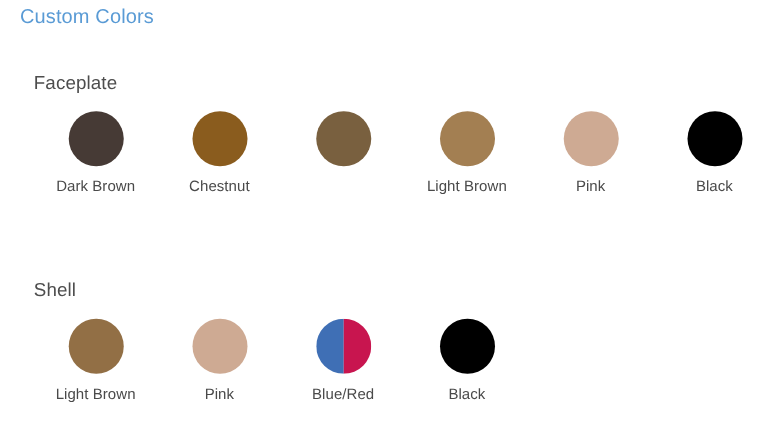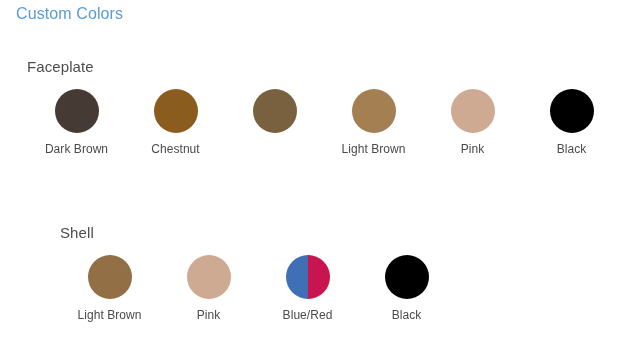--- a/index.html
+++ b/index.html
@@ -32,21 +32,21 @@
     margin: 0;
   }
 
   .section {
     position: absolute;
     left: 0;
     width: 540px;
   }
 
   .section-faceplate { top: 58px; }
-  .section-shell     { top: 224px; padding-left: 33px; }
+  .section-shell     { top: 224px; }
 
   .section-heading {
     margin: 0 0 0 27px;
     font-size: 15px;
     font-weight: 400;
     color: #4d4d4d;
     letter-spacing: 0.1px;
   }
 
   .swatch-row {

